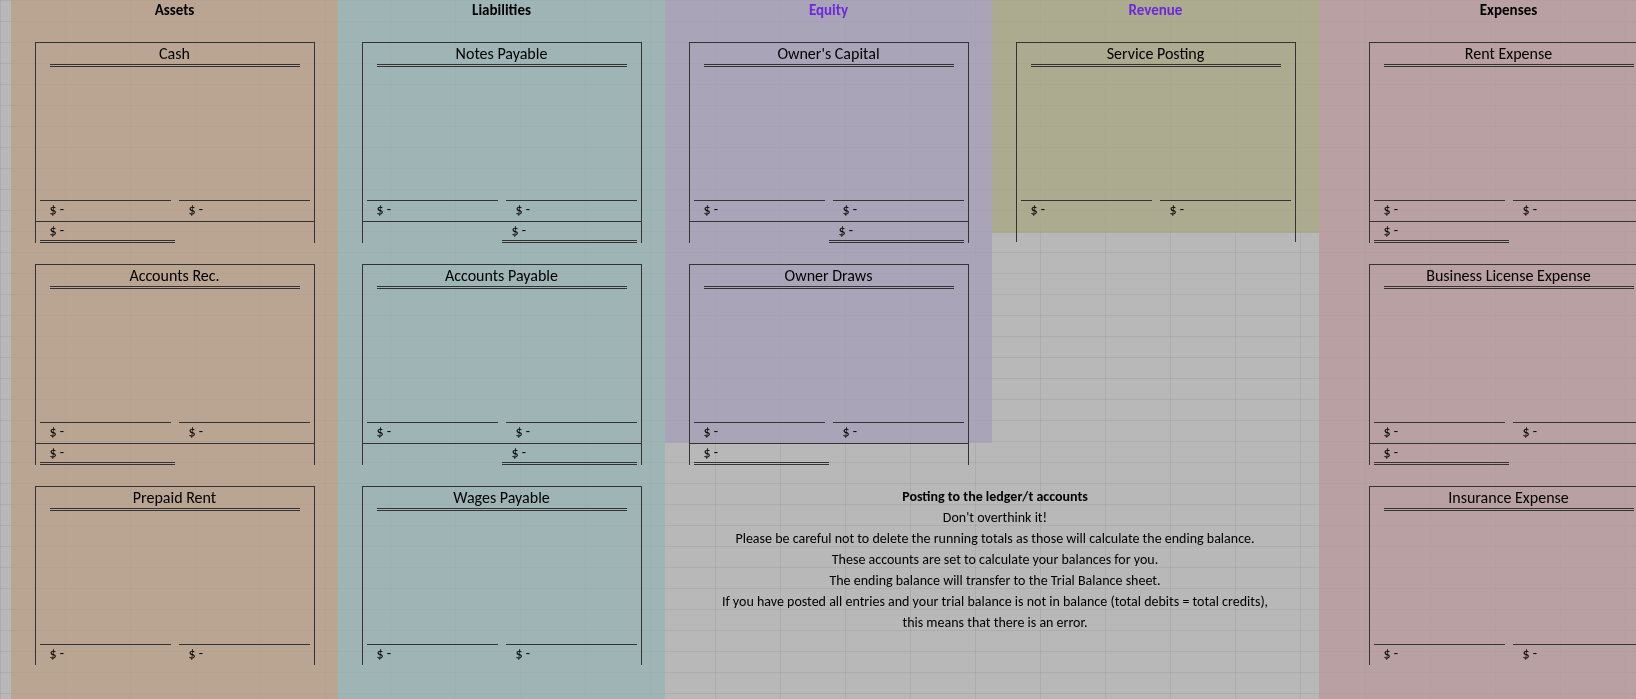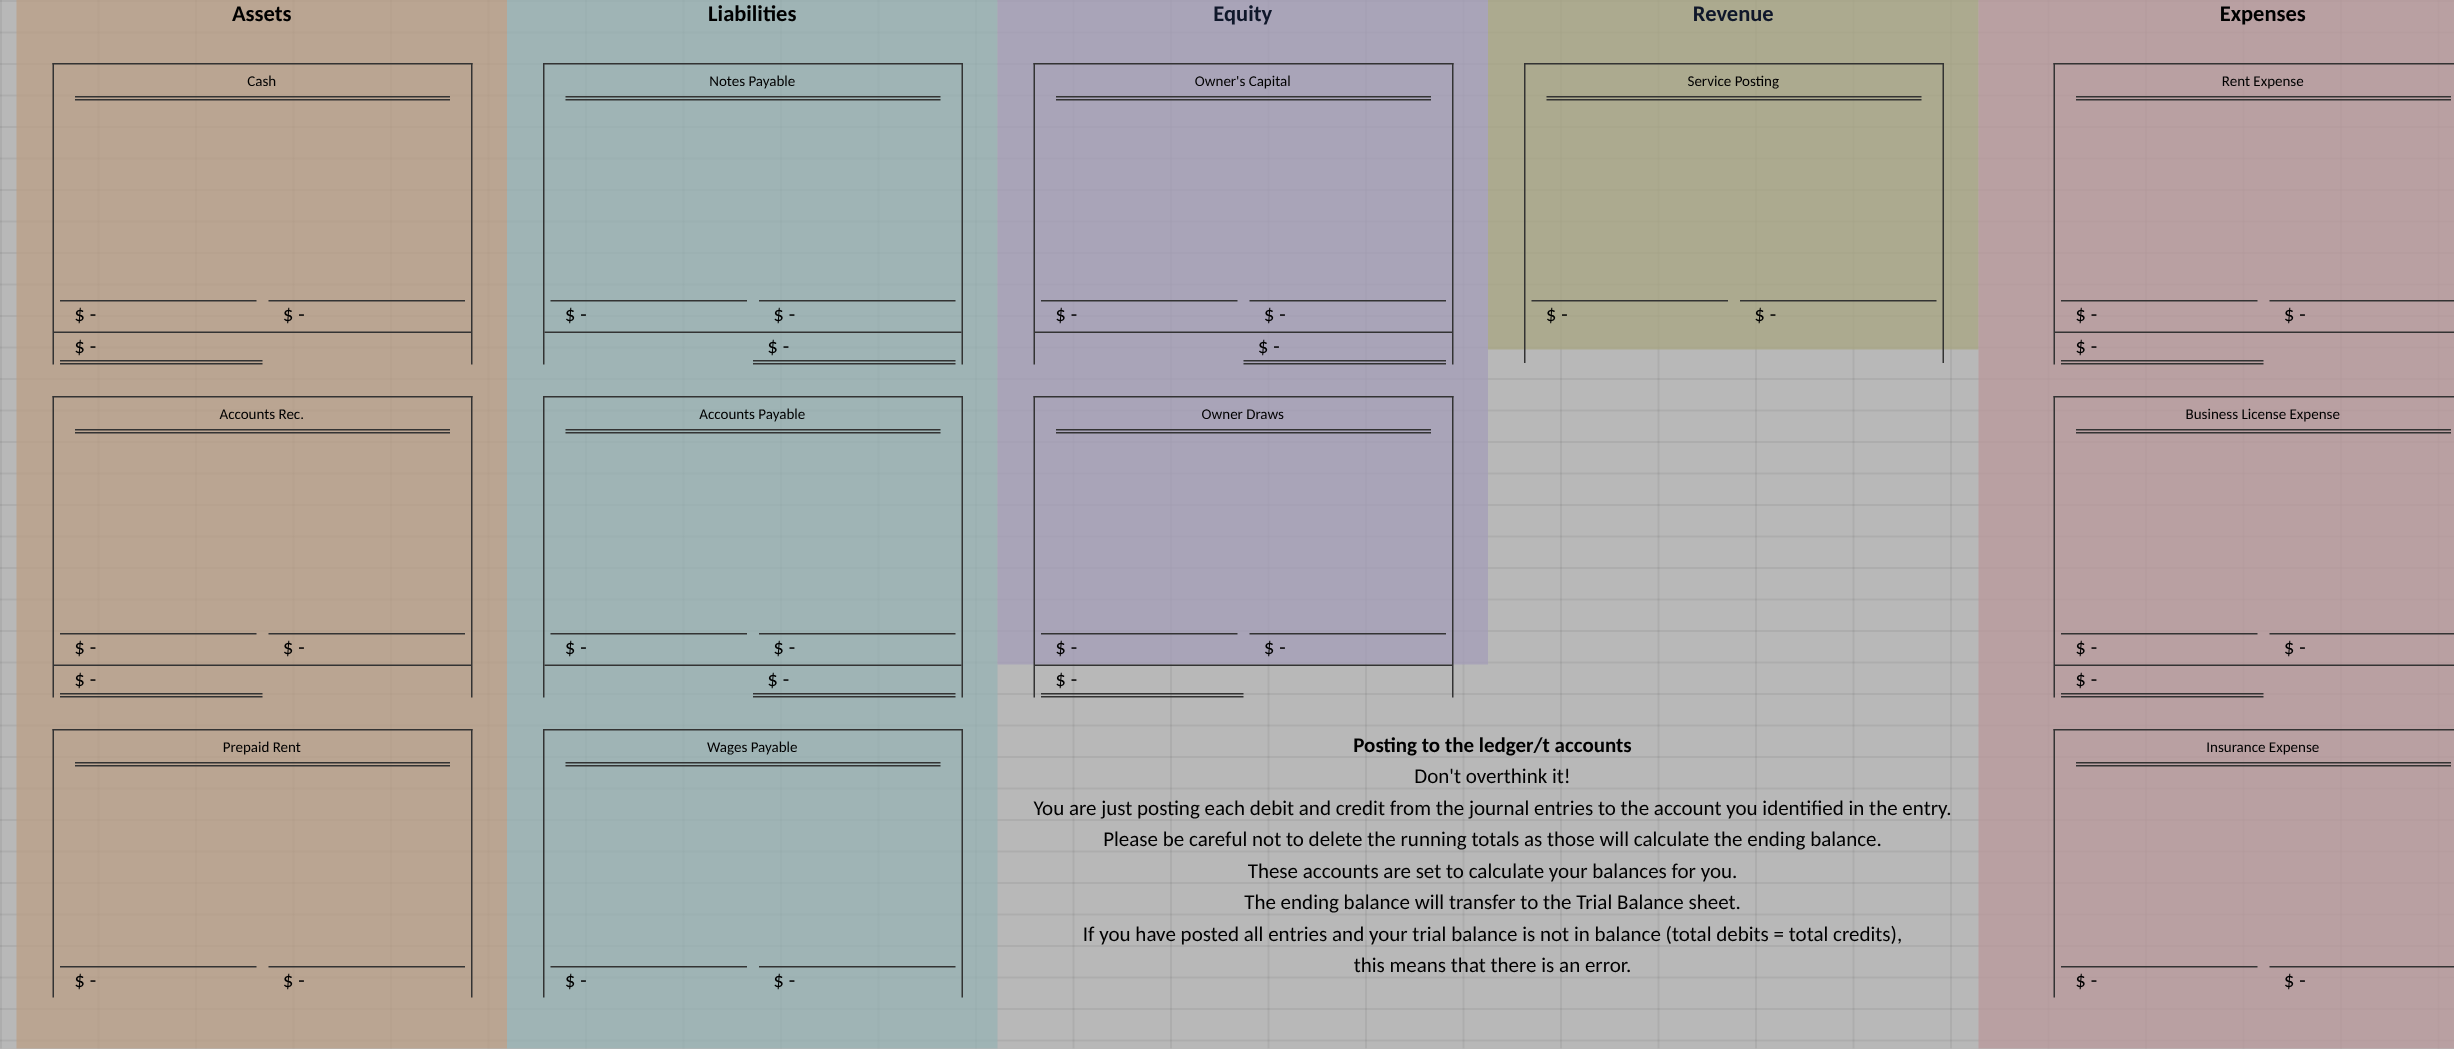--- a/index.html
+++ b/index.html
@@ -45,34 +45,34 @@
   .col.revenue     { background: rgba(168,166,130,0.75); }
   .col.expenses    { background: rgba(186,152,155,0.75); }
   .col-header {
     height: 21px;
     line-height: 21px;
     font-weight: bold;
     font-size: 15px;
     text-align: center;
   }
   .col.equity   .col-header,
-  .col.revenue  .col-header { color: #0f172a; }
+  .col.revenue  .col-header { color: #6d28d9; }
   .account {
     margin: 21px auto 0 auto;
     width: 280px;
     box-sizing: border-box;
     border: 1px solid #333;
     border-bottom: none;
     text-align: center;
     background: transparent;
   }
   .account-title {
     height: 21px;
     line-height: 21px;
-    font-size: 10px;
+    font-size: 16px;
     border-bottom: 3px double #333;
     margin: 0 14px;
   }
   .account-body {
     height: 133px;
   }
   .account-totals {
     height: 21px;
     display: flex;
   }
@@ -359,19 +359,18 @@
         </div>
       </div>
     </div>
   </div>
 
 </div>
 
 <div class="instructions">
   <div class="title">Posting to the ledger/t accounts</div>
   <div>Don't overthink it!</div>
-  <div>You are just posting each debit and credit from the journal entries to the account you identified in the entry.</div>
   <div>Please be careful not to delete the running totals as those will calculate the ending balance.</div>
   <div>These accounts are set to calculate your balances for you.</div>
   <div>The ending balance will transfer to the Trial Balance sheet.</div>
   <div>If you have posted all entries and your trial balance is not in balance (total debits = total credits),</div>
   <div>this means that there is an error.</div>
 </div>
 
 </body></html>

